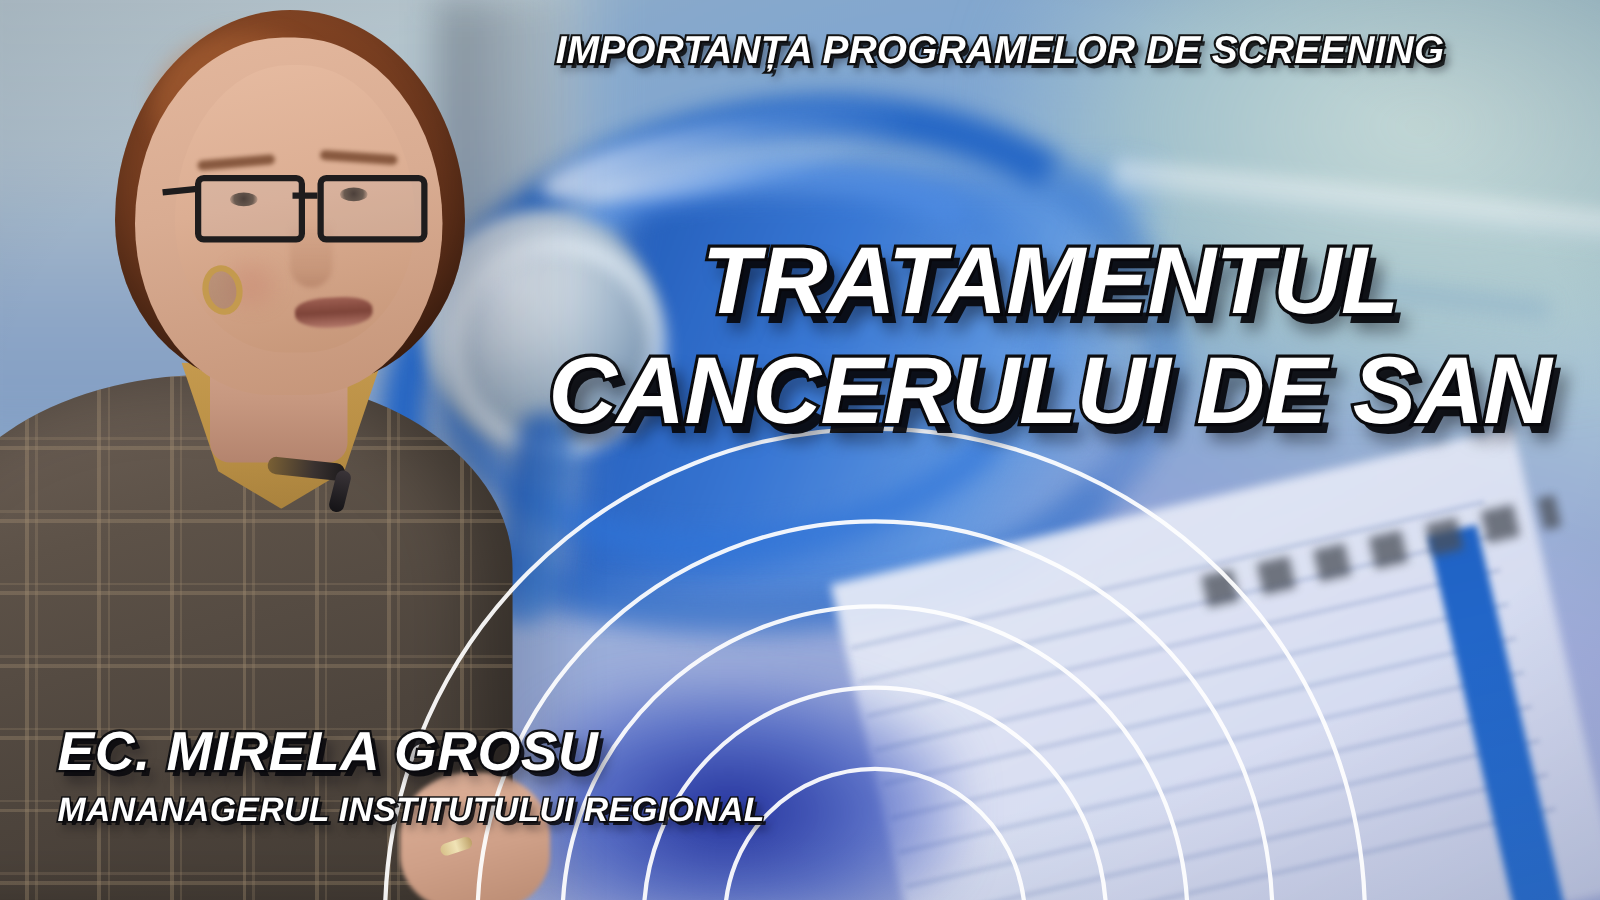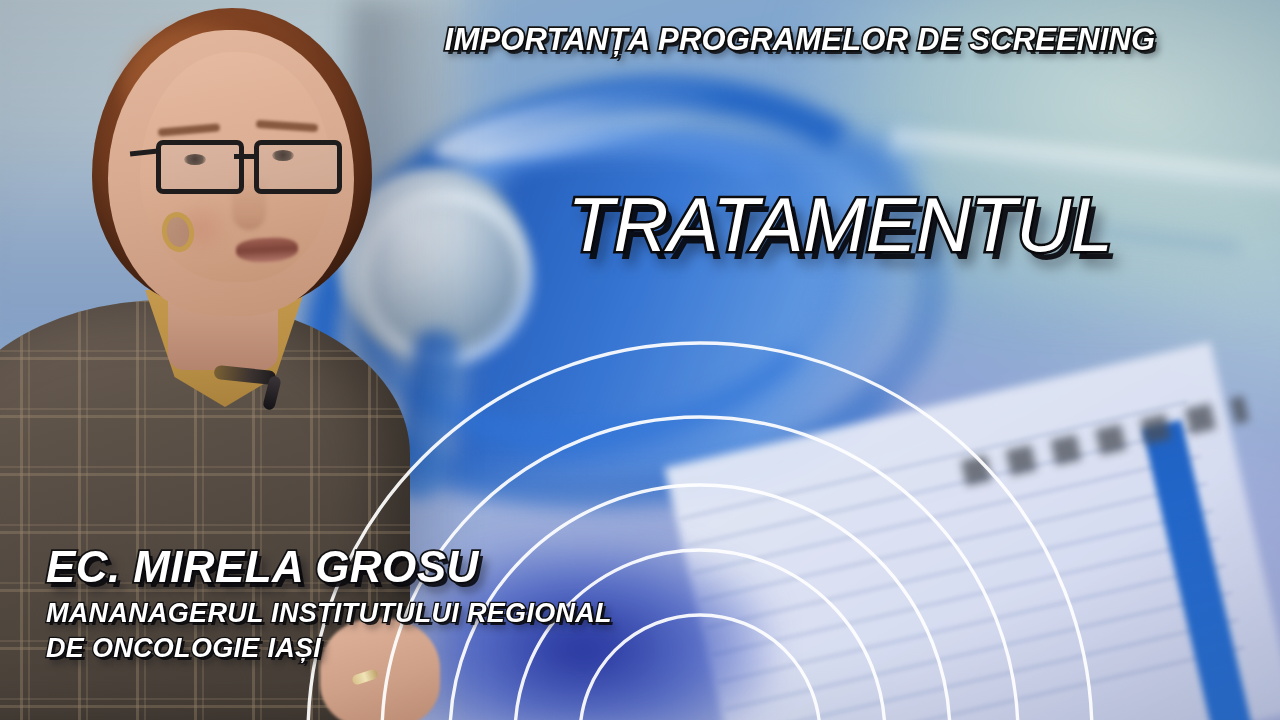--- a/index.html
+++ b/index.html
@@ -466,21 +466,21 @@
 
   .title-block {
     position: absolute;
     left: 420px; top: 188px;
     width: 840px;
     text-align: center;
   }
 
   .title-line {
     font-size: 76px;
-    font-weight: 400;
+    font-weight: 700;
     font-style: italic;
     line-height: 0.98;
     color: #ffffff;
     text-transform: uppercase;
     white-space: nowrap;
     letter-spacing: -0.5px;
     margin-bottom: 14px;
     -webkit-text-stroke: 5px #0d0d0f;
     paint-order: stroke fill;
     text-shadow:
@@ -598,21 +598,21 @@
       <circle cx="700" cy="735" r="392"></circle>
     </g>
   </svg>
 
   <div class="header-block">
     <div class="header-line">IMPORTANȚA PROGRAMELOR DE SCREENING</div>
   </div>
 
   <div class="title-block">
     <div class="title-line">TRATAMENTUL</div>
+    <div class="title-line">CANCERULUI DE SAN</div>
   </div>
 
   <div class="credit-block">
     <div class="credit-name">EC. MIRELA GROSU</div>
     <div class="credit-role">MANANAGERUL INSTITUTULUI REGIONAL</div>
-    <div class="credit-role" style="margin-top:2px">DE ONCOLOGIE IAȘI</div>
   </div>
 
 </div>
 
 </body></html>

